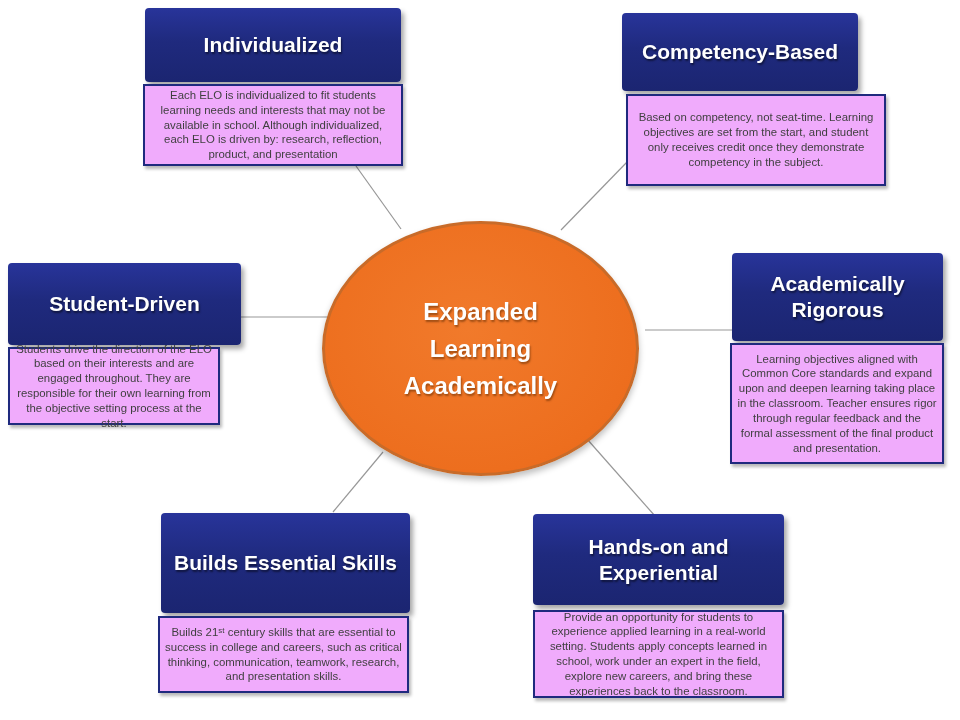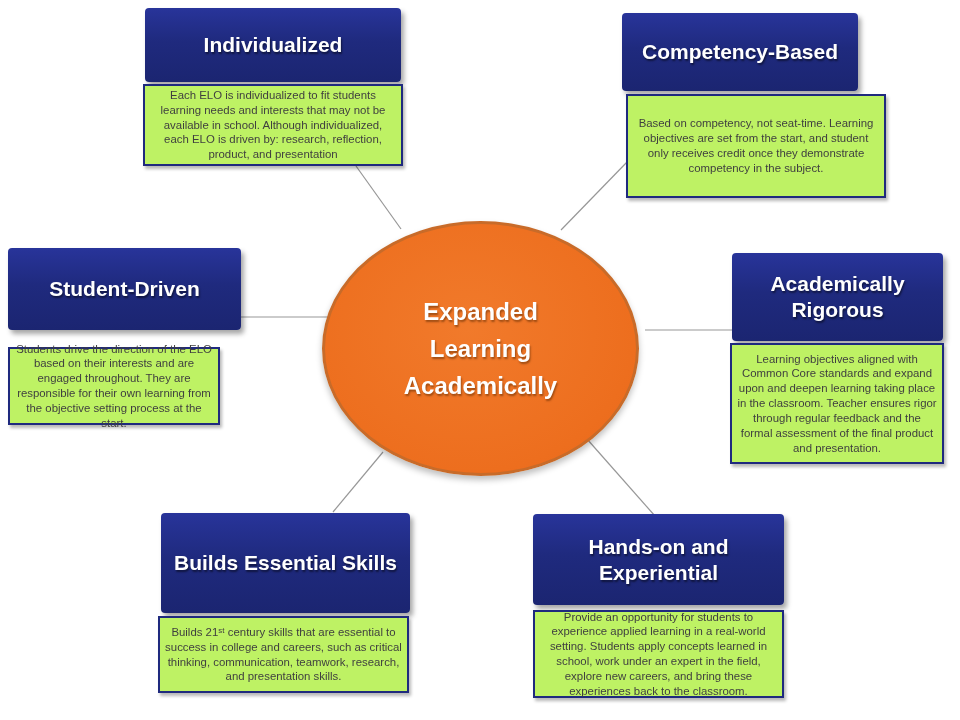--- a/index.html
+++ b/index.html
@@ -65,21 +65,21 @@
     font-size: 21px;
     line-height: 1.22;
     text-align: center;
     padding: 0 10px;
     box-sizing: border-box;
     text-shadow: 1px 2px 2px rgba(0,0,0,0.5);
   }
   .node-desc {
     position: absolute;
     z-index: 4;
-    background: #bef264;
+    background: #f0abfc;
     border: 2px solid #1f2a7e;
     box-shadow: 2px 3px 3px rgba(0,0,0,0.28);
     display: flex;
     align-items: center;
     justify-content: center;
     color: #3f3f3f;
     font-size: 11.4px;
     line-height: 1.3;
     text-align: center;
     padding: 3px 5px;
@@ -107,23 +107,23 @@
   </div>
 
   <div class="node-title" style="left:145px; top:8px; width:256px; height:74px;">
     <span>Individualized</span>
   </div>
   <div class="node-desc" style="left:143px; top:84px; width:260px; height:82px;">Each ELO is individualized to fit students learning needs and interests that may not be available in school. Although individualized, each ELO is driven by: research, reflection, product, and presentation</div>
 
   <div class="node-title" style="left:622px; top:13px; width:236px; height:78px;">
     <span>Competency-Based</span>
   </div>
-  <div class="node-desc" style="left:626px; top:94px; width:260px; height:104px;">Based on competency, not seat-time. Learning objectives are set from the start, and student only receives credit once they demonstrate competency in the subject.</div>
+  <div class="node-desc" style="left:626px; top:94px; width:260px; height:92px;">Based on competency, not seat-time. Learning objectives are set from the start, and student only receives credit once they demonstrate competency in the subject.</div>
 
-  <div class="node-title" style="left:8px; top:248px; width:233px; height:82px;">
+  <div class="node-title" style="left:8px; top:263px; width:233px; height:82px;">
     <span>Student-Driven</span>
   </div>
   <div class="node-desc" style="left:8px; top:347px; width:212px; height:78px;">Students drive the direction of the ELO based on their interests and are engaged throughout. They are responsible for their own learning from the objective setting process at the start.</div>
 
   <div class="node-title" style="left:732px; top:253px; width:211px; height:88px;">
     <span>Academically Rigorous</span>
   </div>
   <div class="node-desc" style="left:730px; top:343px; width:214px; height:121px;">Learning objectives aligned with Common Core standards and expand upon and deepen learning taking place in the classroom. Teacher ensures rigor through regular feedback and the formal assessment of the final product and presentation.</div>
 
   <div class="node-title" style="left:161px; top:513px; width:249px; height:100px;">

